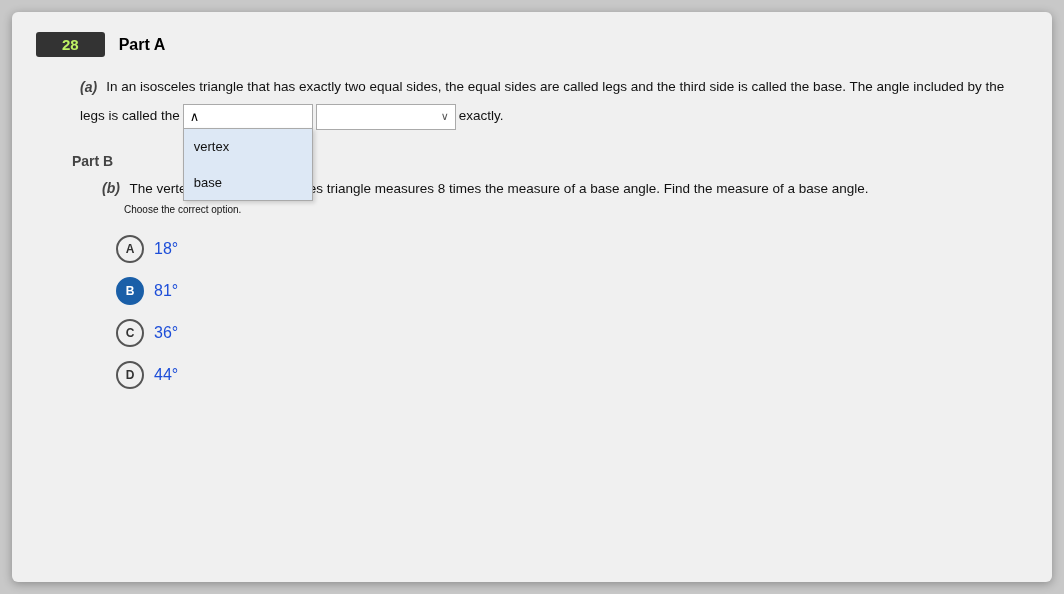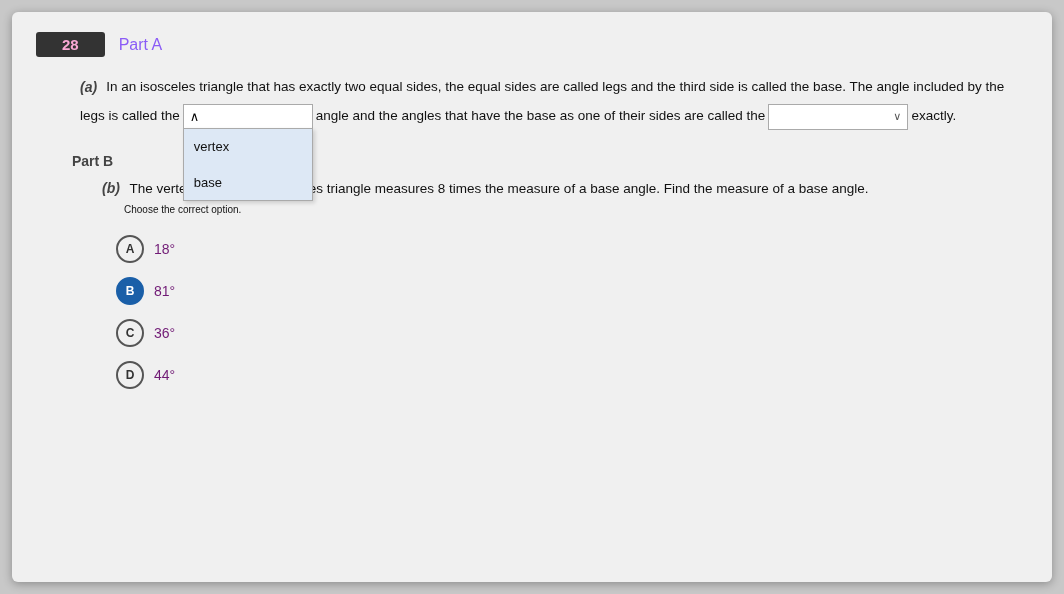--- a/index.html
+++ b/index.html
@@ -27,33 +27,33 @@
 
     .question-header {
       display: flex;
       align-items: center;
       gap: 14px;
       margin-bottom: 18px;
     }
 
     .question-number {
       background: #333;
-      color: #f9a8d4;
+      color: #bef264;
       font-weight: bold;
       font-size: 15px;
       padding: 4px 26px;
       border-radius: 3px;
       min-width: 38px;
       text-align: center;
     }
 
     .part-label {
-      font-weight: normal;
+      font-weight: bold;
       font-size: 16px;
-      color: #8b5cf6;
+      color: #000000;
     }
 
     .part-a-section {
       margin-left: 44px;
       margin-bottom: 20px;
     }
 
     .dropdown-open {
       position: relative;
       display: inline-block;
@@ -167,22 +167,22 @@
       cursor: pointer;
     }
 
     .option-circle.selected {
       background: #1a5fa8;
       border-color: #1a5fa8;
       color: #fff;
     }
 
     .option-text {
-      font-size: 14px;
-      color: #701a75;
+      font-size: 16px;
+      color: #1d4ed8;
     }
 
     .text-row-1 {
       display: flex;
       flex-wrap: wrap;
       align-items: center;
       gap: 3px;
       line-height: 1.8;
     }
   </style>
@@ -209,21 +209,20 @@
       <div class="dropdown-open">
         <div class="dropdown-trigger">
           <span>∧</span>
         </div>
         <div class="dropdown-menu">
           <div class="menu-item">vertex</div>
           <div class="menu-item">base</div>
         </div>
       </div>
 
-      <span style="font-size:13.5px; color:#111;">angle and the angles that have the base as one of their sides are called the</span>
 
       <div class="second-dropdown">
         <span style="flex:1;"></span>
         <span class="caret-down">∨</span>
       </div>
 
       <span style="font-size:13.5px; color:#111;">exactly.</span>
     </div>
   </div>
 

